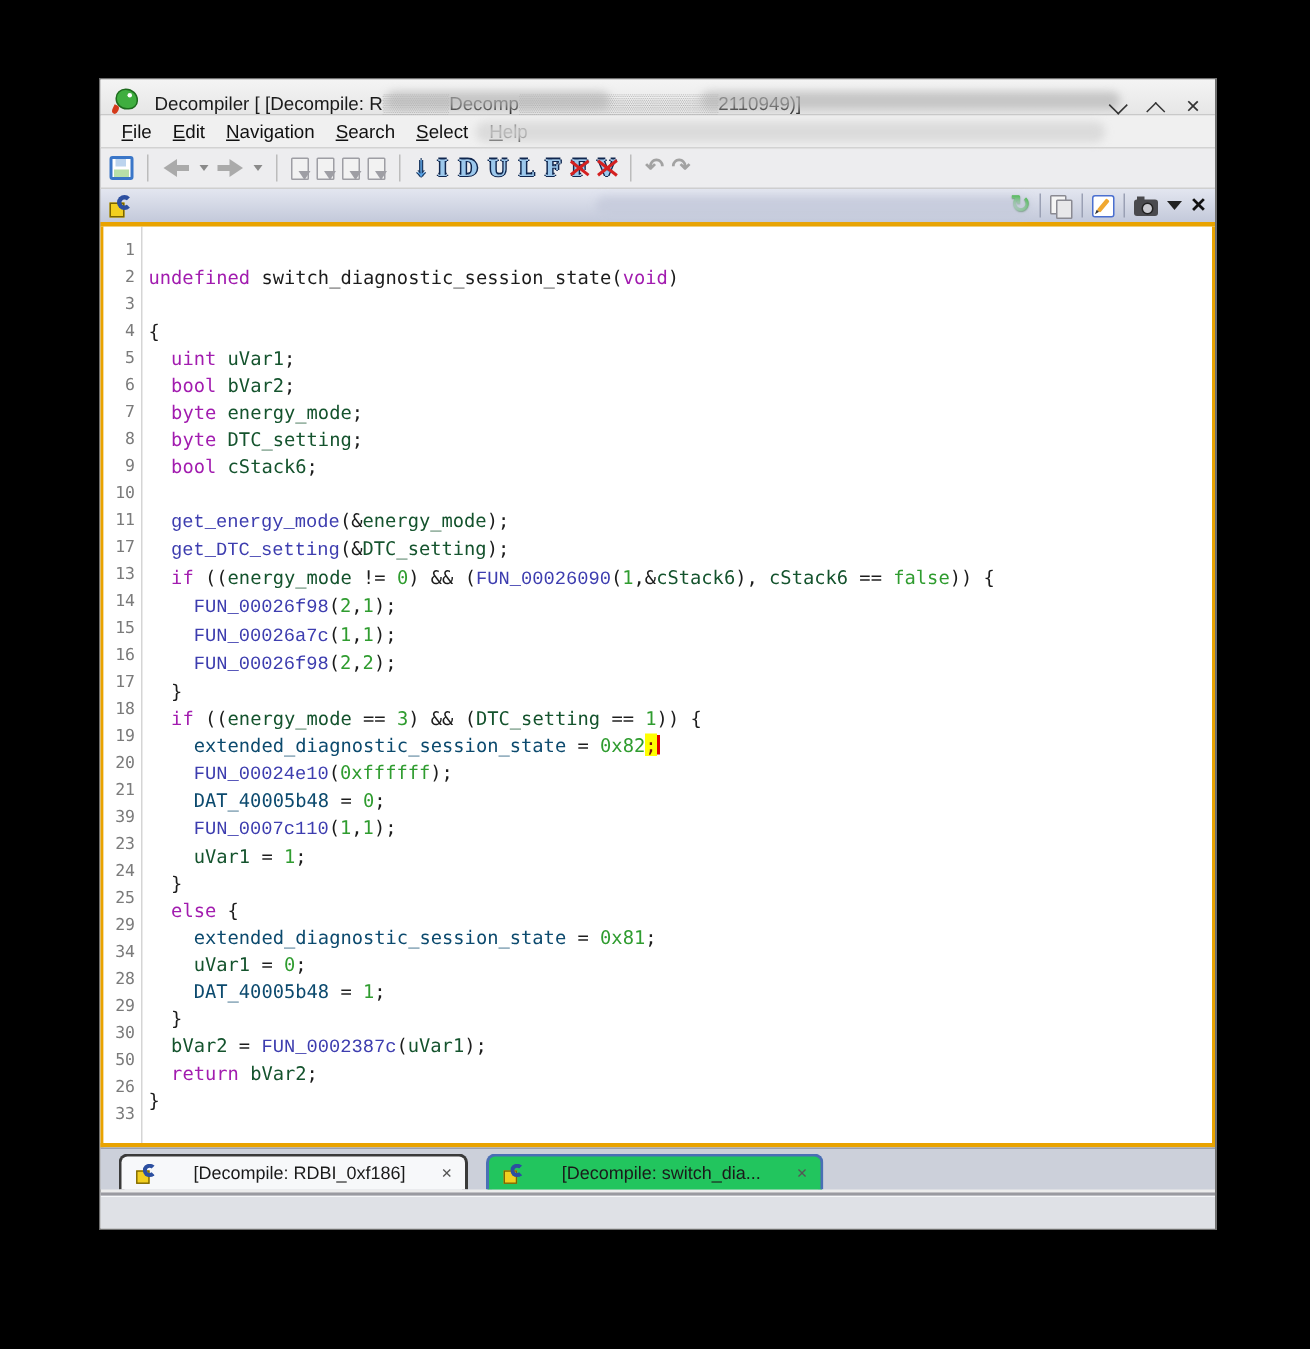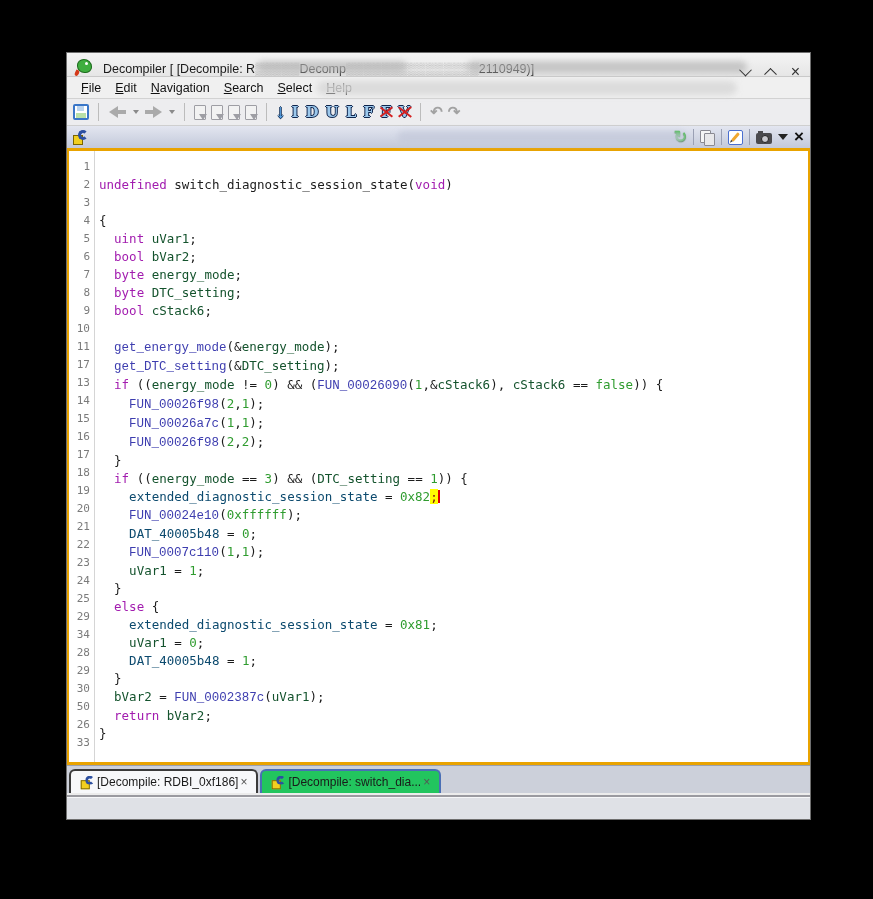--- a/index.html
+++ b/index.html
@@ -102,22 +102,22 @@
   .tk-v { color:#14532d;text-align:center; } 
   .tk-g { color:#0c4a6e; } 
   .tk-c { color:#2f9c2f; } 
   .tk-p { color:#1c1c1c; } 
   .tk-hl { color:#7a1010; background:#ffff00; } 
   .caret { display:inline-block; width:2px; height:13px; background:#e00000; vertical-align:-2px; }
 
   
   .tabbar { height:28px; background:#ccd0da; display:flex; align-items:flex-end; padding:3px 2px 0 2px; gap:2px;
             border-top:1px solid #9aa0ae; }
-  .tab { height:24px; display:flex; align-items:center; gap:2px; padding:0 9px; background:#f7f8fa;
-         border-radius:6px 6px 0 0; font-size:12px; color:#1a1a1a; }
+  .tab { height:24px; display:flex; align-items:center; gap:24px; padding:0 9px; background:#f7f8fa;
+         border-radius:6px 6px 0 0; font-size:12px; color:#1a1a1a;margin-left:10px; }
   .tab.focus-dark { border:2px solid #3a3a3a; border-bottom:none; }
   .tab.focus-blue { border:2px solid #4a6fb5; border-bottom:none; background:#22c55e; }
   .tab .tab-close { color:#555; font-size:12px; }
   .tab .dec-icon { margin-right:0; transform:scale(.9); }
 
   
   .statusbar { height:24px; background:#dfe1e6; border-top:2px solid #9a9aa0; margin-top:2px;
                box-shadow:inset 0 1px 0 #f6f7f9; }
 </style>
 </head>
@@ -220,21 +220,21 @@
         <div>17</div>
         <div>13</div>
         <div>14</div>
         <div>15</div>
         <div>16</div>
         <div>17</div>
         <div>18</div>
         <div>19</div>
         <div>20</div>
         <div>21</div>
-        <div>22</div>
+        <div>39</div>
         <div>23</div>
         <div>24</div>
         <div>25</div>
         <div>29</div>
         <div>34</div>
         <div>28</div>
         <div>29</div>
         <div>30</div>
         <div>50</div>
         <div>26</div>

